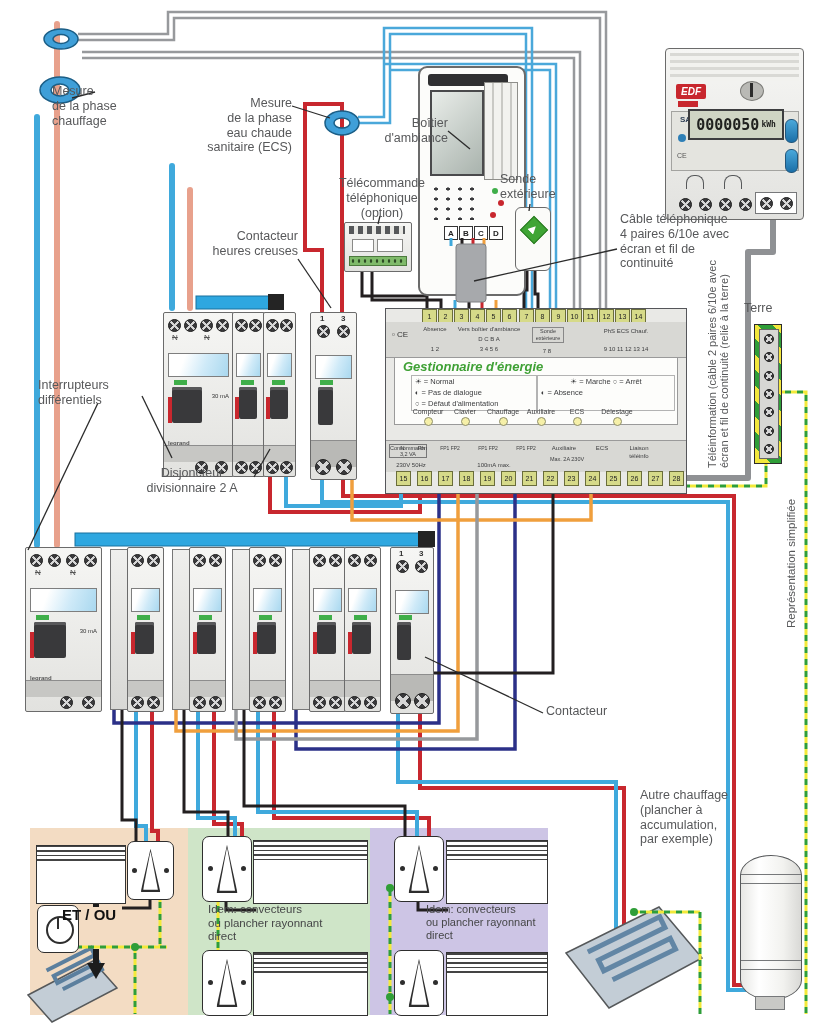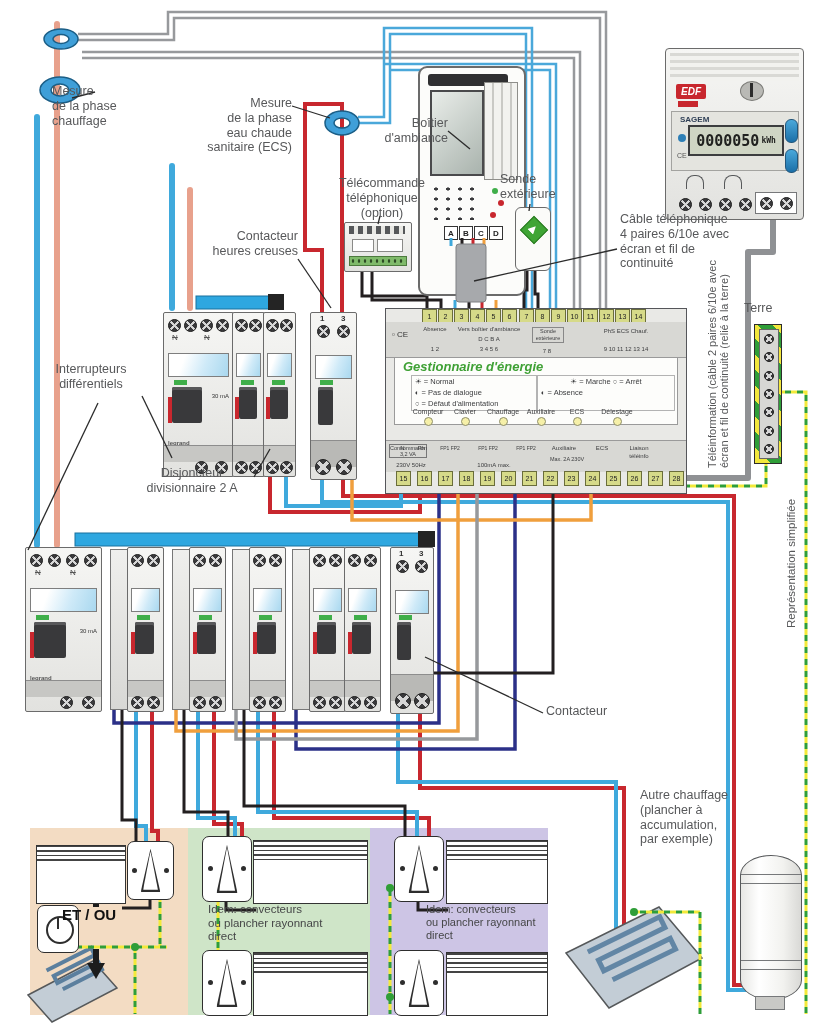--- a/index.html
+++ b/index.html
@@ -256,21 +256,21 @@
 (option)</div>
 <div class="lbl pre" style="left:500px;top:172px;width:66px;text-align:left;">Sonde
 extérieure</div>
 <div class="lbl pre" style="left:200px;top:229px;width:98px;text-align:right;">Contacteur
 heures creuses</div>
 <div class="lbl pre" style="left:620px;top:212px;width:115px;">Câble téléphonique
 4 paires 6/10e avec
 écran et fil de
 continuité</div>
 <div class="lbl" style="left:744px;top:301px;">Terre</div>
-<div class="lbl pre" style="left:38px;top:362px;width:106px;text-align:center;">Interrupteurs
+<div class="lbl pre" style="left:38px;top:378px;width:106px;text-align:left;">Interrupteurs
 différentiels</div>
 <div class="lbl pre" style="left:124px;top:466px;width:136px;text-align:center;">Disjoncteur
 divisionnaire 2 A</div>
 <div class="lbl" style="left:546px;top:704px;width:90px;">Contacteur</div>
 <div class="lbl pre" style="left:640px;top:788px;width:100px;">Autre chauffage
 (plancher à
 accumulation,
 par exemple)</div>
 <div class="lbl pre" style="left:62px;top:906px;width:76px;font-weight:bold;font-size:15px;color:#111;">ET / OU</div>
 <div class="lbl pre" style="left:208px;top:903px;width:155px;font-size:11.5px;color:#454647;">Idem: convecteurs
@@ -287,21 +287,21 @@
   <div class="abs" style="left:4px;right:4px;top:4px;height:28px;background:repeating-linear-gradient(#d9d9d5 0 3px,#f2f2ef 3px 7px);"></div>
   <div class="abs" style="left:10px;top:35px;width:30px;height:15px;background:#c8272e;color:#fff;font-weight:bold;font-style:italic;font-size:10px;text-align:center;line-height:15px;border-radius:2px;">EDF</div>
   <div class="abs" style="left:12px;top:52px;width:20px;height:6px;background:#c8272e;"></div>
   <div class="abs" style="left:74px;top:32px;width:22px;height:18px;border-radius:50%;background:#b9b9b5;border:1px solid #7c7c78;"></div>
   <div class="abs" style="left:84px;top:34px;width:3px;height:14px;background:#2c2c2c;"></div>
   <div class="abs" style="left:5px;top:62px;width:126px;height:58px;background:#e4e4df;border:1px solid #a3a3a0;">
      <span class="abs" style="left:8px;top:3px;font-size:8px;font-weight:bold;color:#2f3f56;">SAGEM</span>
      <span class="abs" style="left:6px;top:22px;width:8px;height:8px;border-radius:50%;background:#2e7fb7;"></span>
      <span class="abs" style="left:5px;top:40px;font-size:7px;color:#555;">CE</span>
   </div>
-  <div class="lcd" style="left:22px;top:76px;width:92px;height:27px;font-size:15px;">
+  <div class="lcd" style="left:22px;top:60px;width:92px;height:27px;font-size:15px;">
      <span>0000050</span>
      <span style="font-size:8px;margin-left:2px;">kWh</span>
   </div>
   <div class="bluebtn" style="left:119px;top:70px;"></div>
   <div class="bluebtn" style="left:119px;top:100px;"></div>
   <span class="abs" style="left:20px;top:126px;width:16px;height:13px;border:1.5px solid #56585a;border-bottom:none;border-radius:8px 8px 0 0;"></span>
   <span class="abs" style="left:58px;top:126px;width:16px;height:13px;border:1.5px solid #56585a;border-bottom:none;border-radius:8px 8px 0 0;"></span>
   <div class="screwrow" style="left:10px;right:48px;bottom:8px;">
         <span class="screw"></span>
         <span class="screw"></span>

